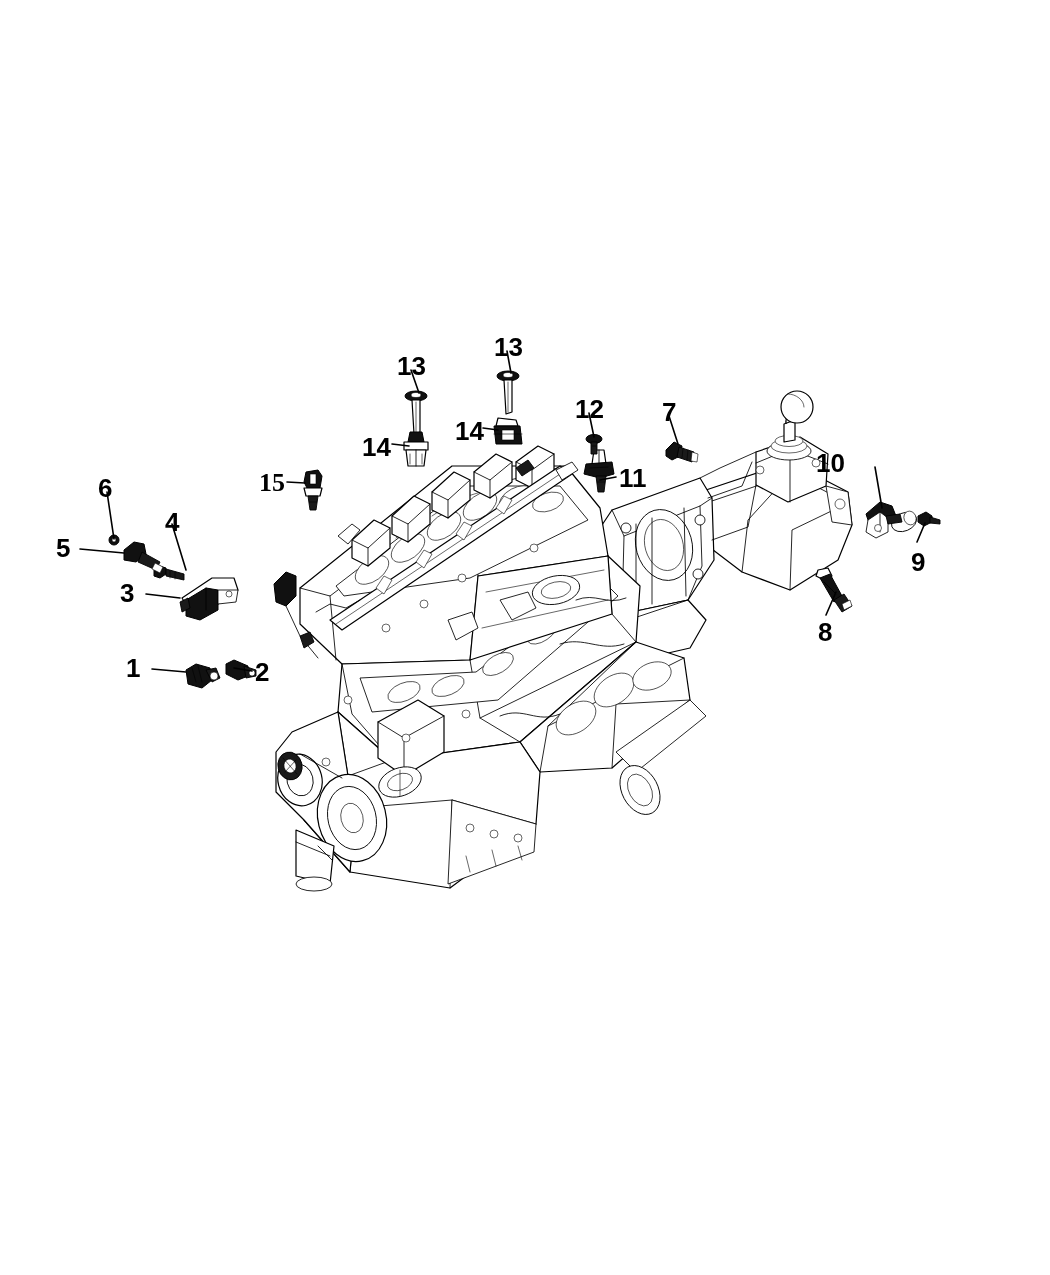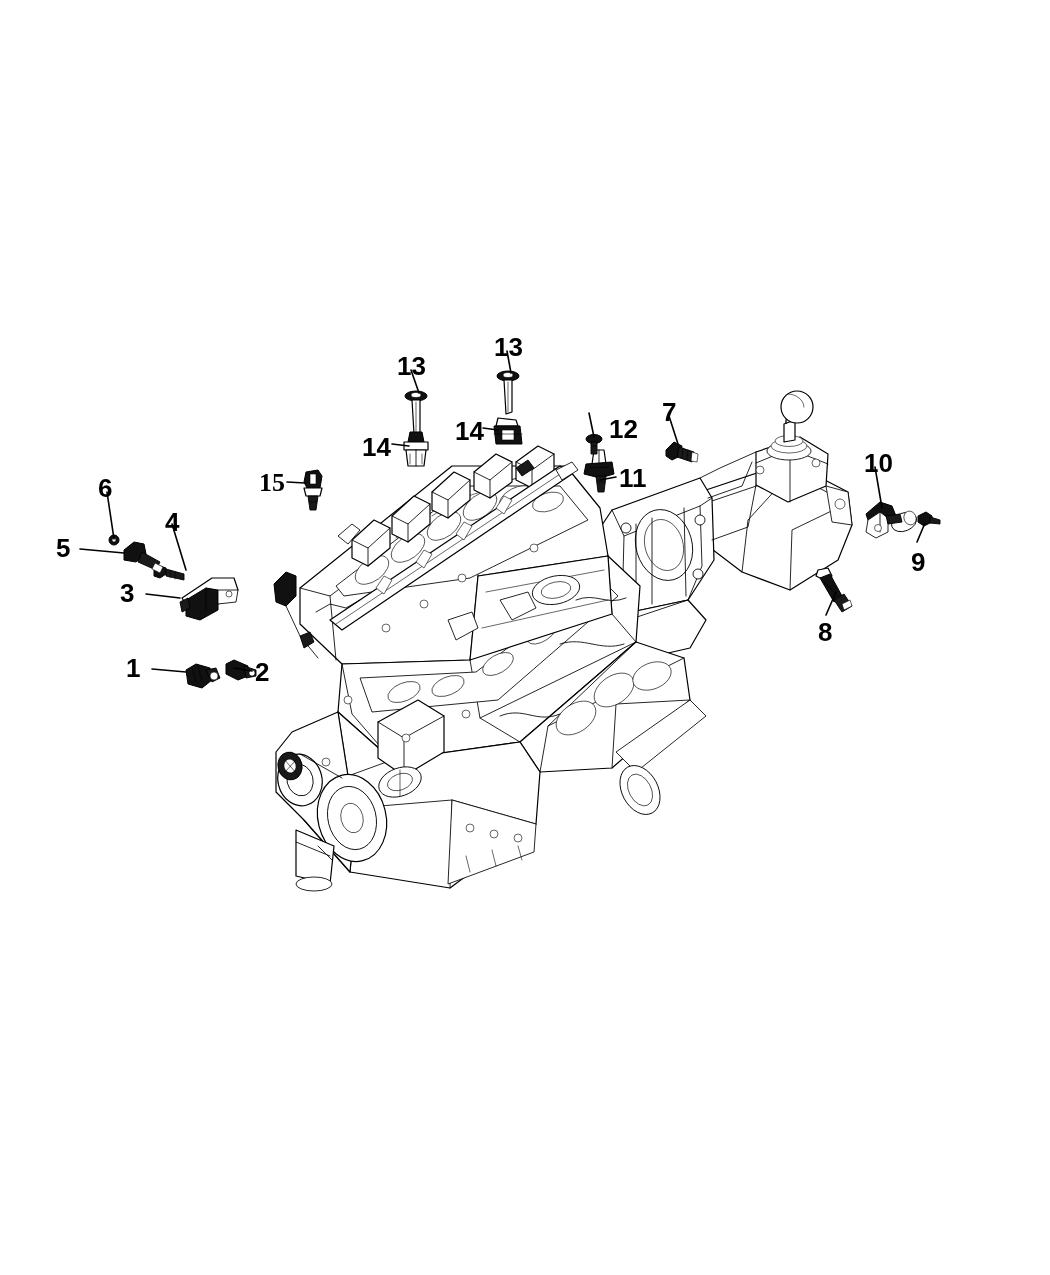--- a/index.html
+++ b/index.html
@@ -411,23 +411,23 @@
   <div id="callout-layer">
       <div class="callout" style="left: 126px; top: 655px;">1</div>
       <div class="callout" style="left: 255px; top: 659px;">2</div>
       <div class="callout" style="left: 120px; top: 580px;">3</div>
       <div class="callout" style="left: 165px; top: 509px;">4</div>
       <div class="callout" style="left: 56px; top: 535px;">5</div>
       <div class="callout" style="left: 98px; top: 475px;">6</div>
       <div class="callout" style="left: 662px; top: 399px;">7</div>
       <div class="callout" style="left: 818px; top: 619px;">8</div>
       <div class="callout" style="left: 911px; top: 549px;">9</div>
-      <div class="callout" style="left: 864px; top: 450px;">10</div>
+      <div class="callout" style="left: 816px; top: 450px;">10</div>
       <div class="callout" style="left: 619px; top: 465px;">11</div>
-      <div class="callout" style="left: 609px; top: 396px; margin-top: 20px;">12</div>
+      <div class="callout" style="left: 575px; top: 396px;">12</div>
       <div class="callout" style="left: 397px; top: 353px;">13</div>
       <div class="callout" style="left: 494px; top: 334px;">13</div>
       <div class="callout" style="left: 362px; top: 434px;">14</div>
       <div class="callout" style="left: 455px; top: 418px;">14</div>
       <div class="callout" style="left: 259px; top: 470px; font-family: Liberation Serif, serif;">15</div>
     </div>
 
 </div>
 
 </body></html>

